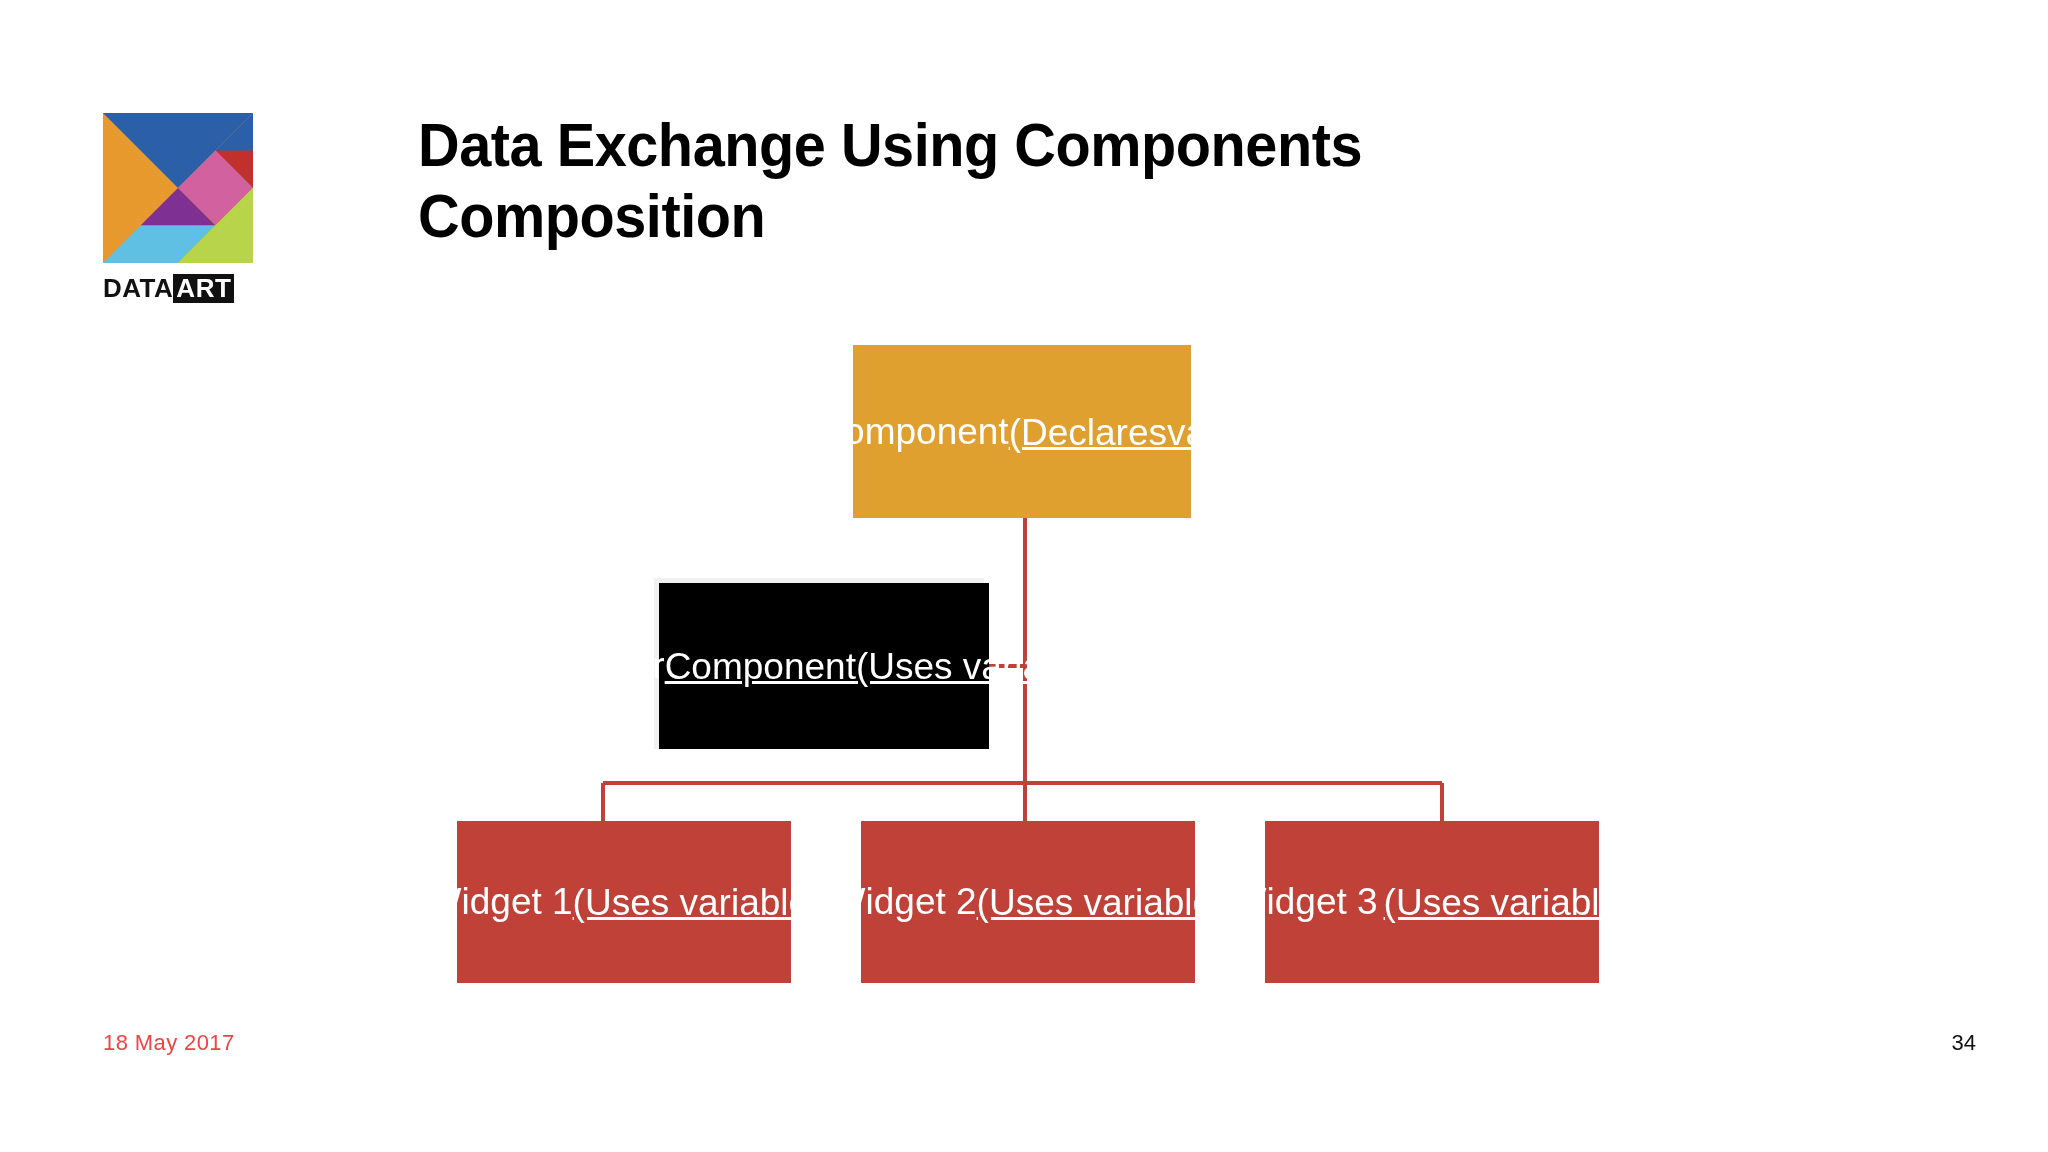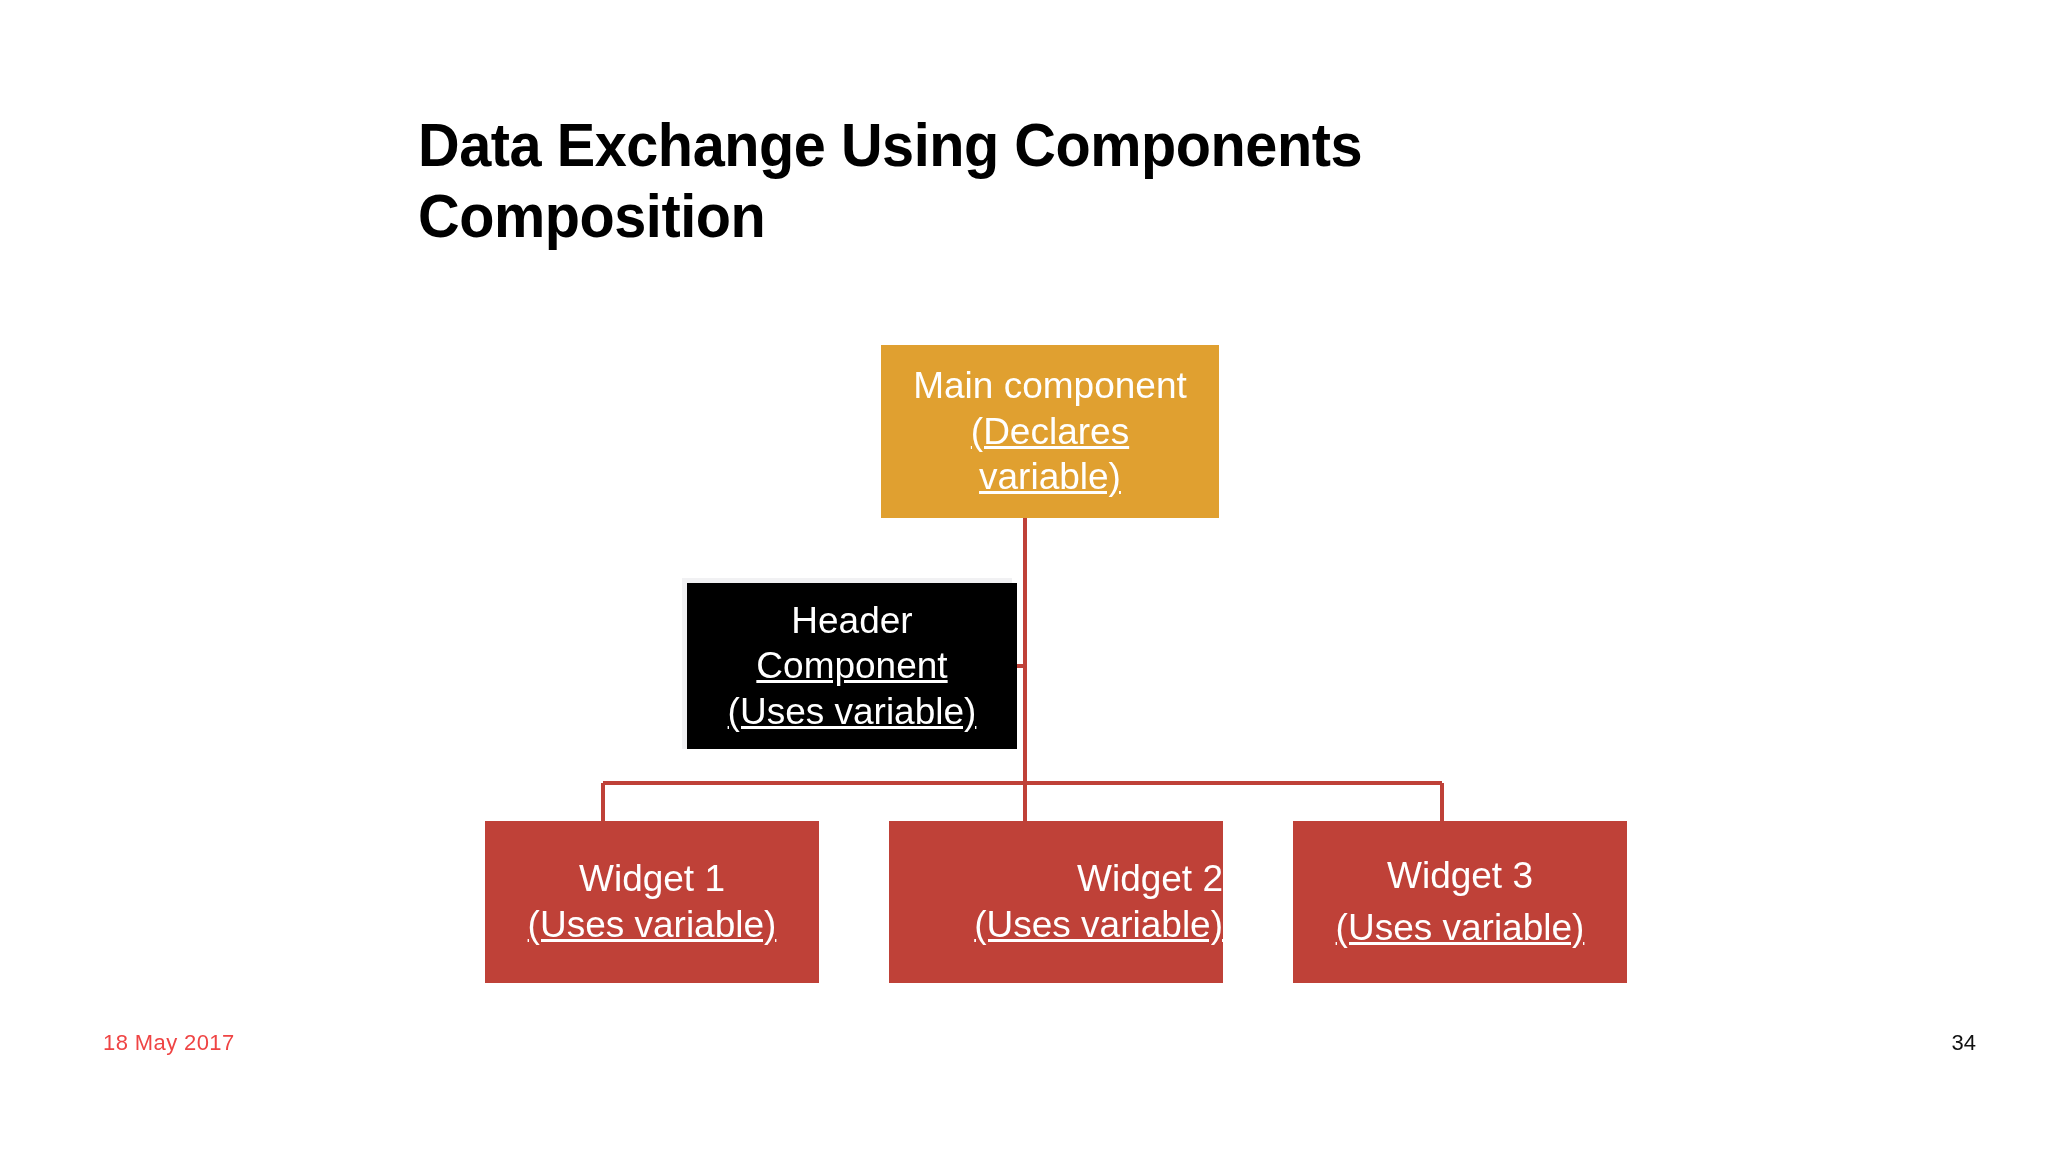--- a/index.html
+++ b/index.html
@@ -84,28 +84,27 @@
     top: 0;
     width: 2048px;
     height: 1152px;
     pointer-events: none;
   }
 
   .node {
     position: absolute;
     box-sizing: border-box;
     display: flex;
-    flex-direction: column;
+    flex-direction: row;
     align-items: center;
     justify-content: center;
     color: #ffffff;
     font-family: "Liberation Sans", sans-serif;
     text-align: center;
     line-height: 1.18;
-    margin-left: 28px;
   }
   .node .ln { display: block; white-space: nowrap; }
 
   #node-main {
     left: 853px;
     top: 345px;
     width: 338px;
     height: 173px;
     background: #E0A030;
     font-size: 37px;
@@ -120,21 +119,21 @@
     box-shadow: -5px -5px 0 0 #f1f1f3, -5px 0 0 0 #f1f1f3;
   }
   .node-widget {
     top: 821px;
     width: 334px;
     height: 162px;
     background: #BF4138;
     font-size: 37px;
   }
   #node-widget-1 { left: 457px; }
-  #node-widget-2 { left: 861px; align-items: flex-end; }
+  #node-widget-2 { left: 861px; }
   #node-widget-3 { left: 1265px; gap: 6px; }
 
   .node .ln + .ln { margin-top: 2px; text-decoration: underline; }
 
   
   #footer-date {
     position: absolute;
     left: 103px;
     top: 1030px;
     font-family: "Liberation Sans", sans-serif;
@@ -149,20 +148,37 @@
     font-family: "Liberation Sans", sans-serif;
     font-size: 22px;
     color: #111111;
   }
 </style>
 </head>
 <body>
 
 <div id="slide">
 
+  <div id="logo-block">
+    <svg id="logo-mark" viewBox="0 0 100 100" xmlns="http://www.w3.org/2000/svg">
+      <rect x="0" y="0" width="100" height="100" fill="#E8992E"></rect>
+      <polygon points="0,0 100,0 50,50" fill="#2B5FA8"></polygon>
+      <polygon points="100,0 100,50 75,25" fill="#2B5FA8"></polygon>
+      <polygon points="100,25 100,50 75,25" fill="#C0312E"></polygon>
+      <polygon points="75,25 100,50 75,75 50,50" fill="#D1619F"></polygon>
+      <polygon points="50,50 75,75 25,75" fill="#7E3192"></polygon>
+      <polygon points="25,75 75,75 50,100 0,100" fill="#5FC0E3"></polygon>
+      <polygon points="100,50 100,100 50,100" fill="#B8D44B"></polygon>
+      <polygon points="75,75 100,50 100,100 50,100" fill="#B8D44B"></polygon>
+    </svg>
+    <div id="logo-wordmark">
+      <span class="wm-dark">DATA</span>
+        <span class="wm-box">ART</span>
+    </div>
+  </div>
 
   <div id="slide-title">
     <div>Data Exchange Using Components</div>
     <div>Composition</div>
   </div>
 
   <svg id="diagram" viewBox="0 0 2048 1152" xmlns="http://www.w3.org/2000/svg">
     <g stroke="#BF4138" stroke-width="4" fill="none" shape-rendering="crispEdges">
 
       <line x1="1025" y1="518" x2="1025" y2="783"></line>

